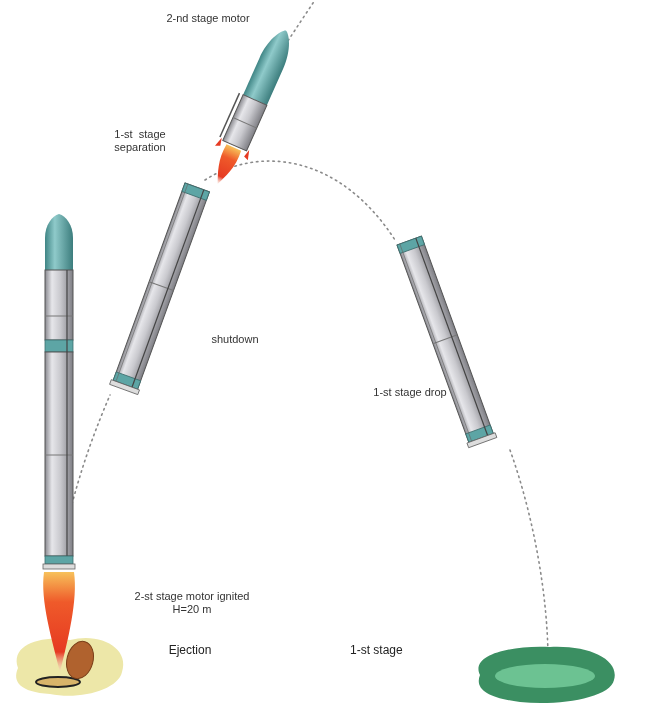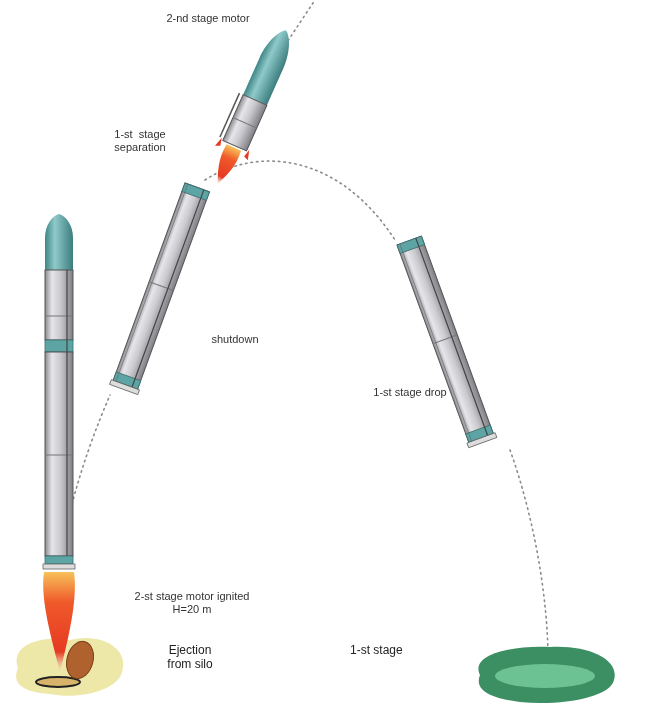--- a/index.html
+++ b/index.html
@@ -109,18 +109,17 @@
 
 <div class="label small" style="left:318px; top:386px; width:130px; text-align:center;margin-left:27px;">1-st stage drop</div>
 
 <div class="label small" style="left:92px; top:590px; width:200px;">
   <div>2-st stage motor ignited</div>
   <div>H=20 m</div>
 </div>
 
 <div class="label large" style="left:130px; top:644px; width:120px;">
   <div>Ejection</div>
-  <div>from silo</div>
 </div>
 
 <div class="label large" style="left:350px; top:644px; width:120px; text-align:left;">
   <div>1-st stage</div>
 </div>
 
 </body></html>

